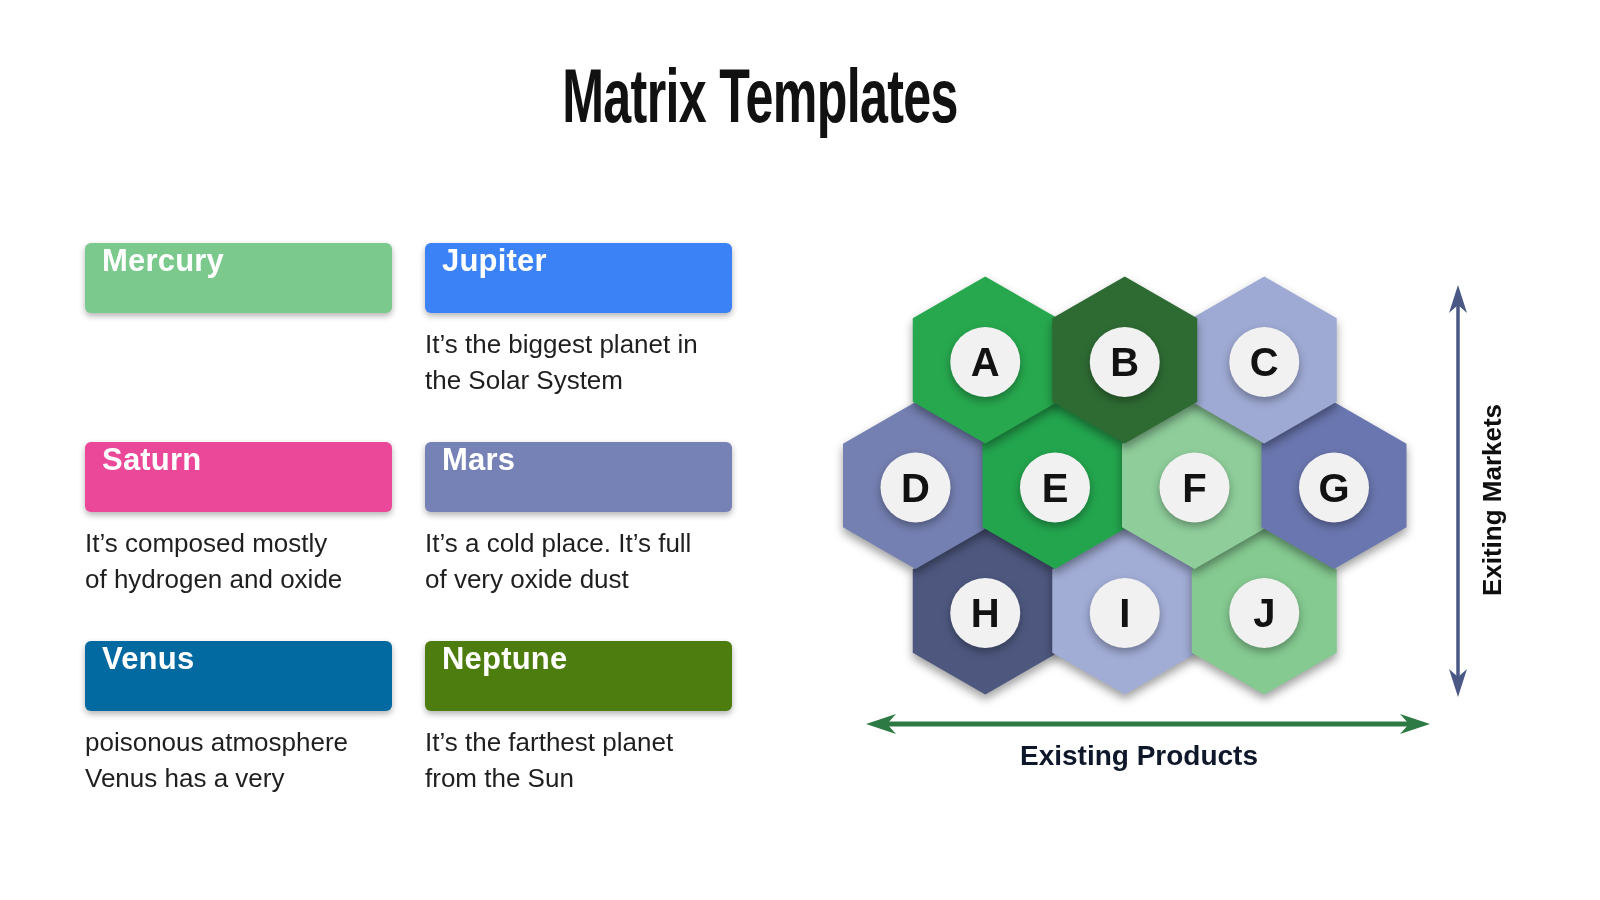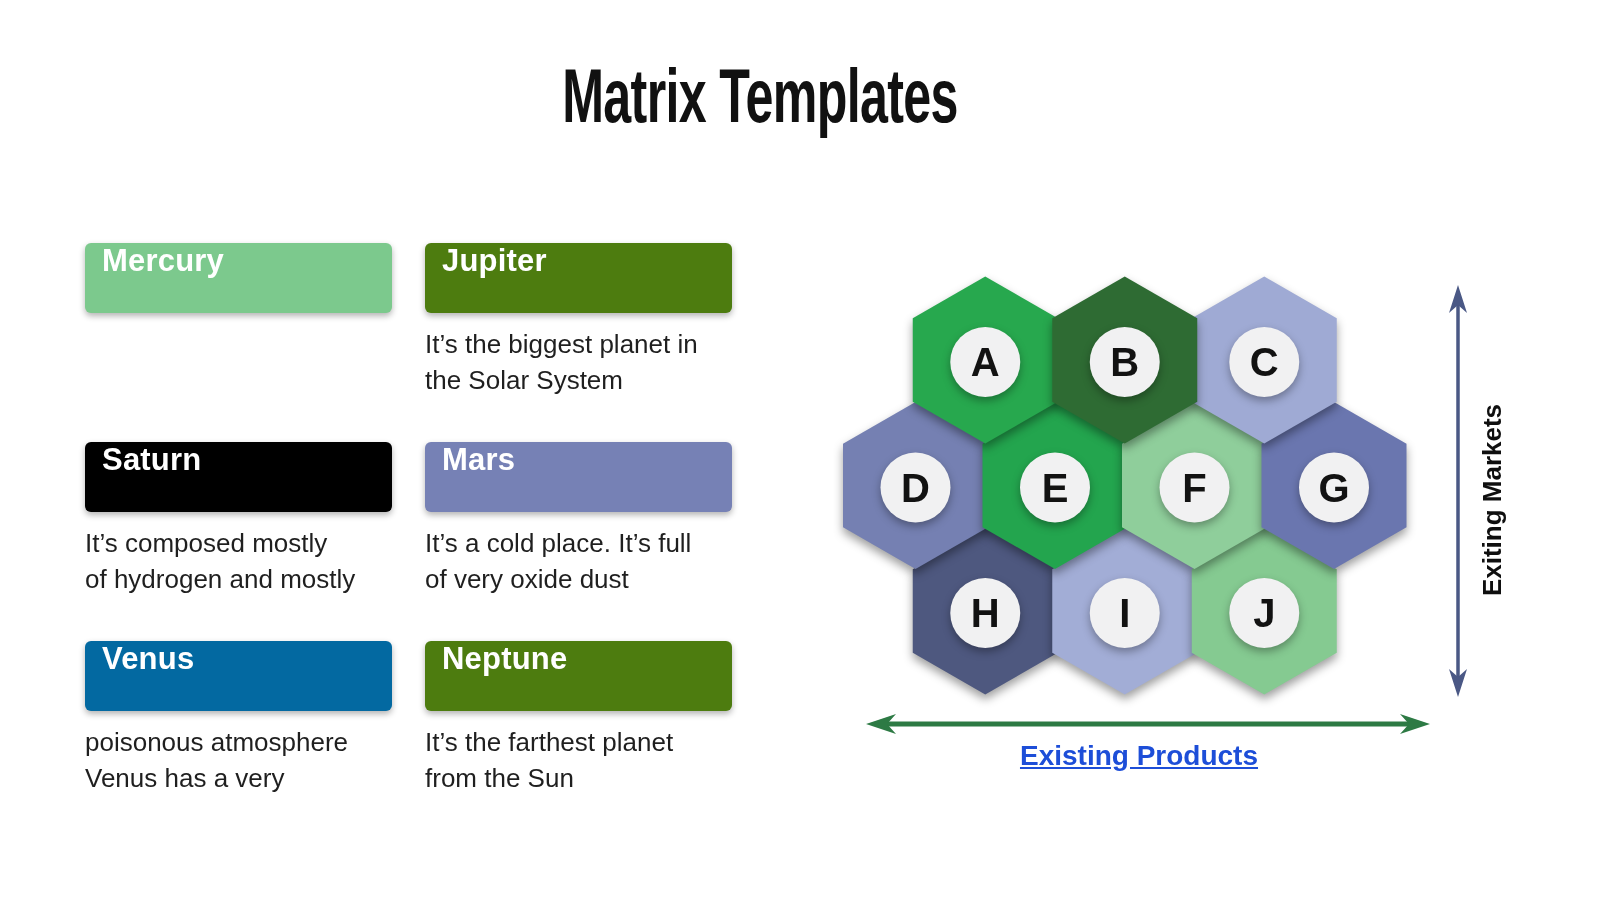--- a/index.html
+++ b/index.html
@@ -43,21 +43,21 @@
   
   svg.hexmap{position:absolute;left:0;top:0;}
   .hex{filter:drop-shadow(0px 5px 5px rgba(0,0,0,0.38));}
   .hex-circle{filter:drop-shadow(0px 4px 4px rgba(0,0,0,0.32));}
   .hex-letter{
     font-family:"Liberation Sans", sans-serif;
     font-size:40px;font-weight:700;fill:#121212;
   }
   .x-axis-label{
     position:absolute;top:740px;left:1139px;transform:translateX(-50%);
-    font-size:28px;font-weight:700;color:#1d4ed8;white-space:nowrap;text-decoration:underline;
+    font-size:28px;font-weight:700;color:#0f172a;white-space:nowrap;
   }
   .y-axis-label{
     position:absolute;left:1492px;top:500px;
     transform:translate(-50%,-50%) rotate(-90deg);
     font-size:26px;font-weight:700;color:#0f0f0f;white-space:nowrap;
   }
 </style>
 </head>
 <body>
 
@@ -65,35 +65,35 @@
   <span>Matrix Templates</span>
 </div>
 
 <div class="cards" id="cards">
     <div class="card">
       <div class="card-bar" style="background: rgb(124, 201, 141);">
         <span class="card-title">Mercury</span>
       </div>
     </div>
     <div class="card">
-      <div class="card-bar" style="background: #4d7c0f;">
+      <div class="card-bar" style="background: #3b82f6;">
         <span class="card-title">Jupiter</span>
       </div>
       <div class="card-desc">
         <div>It’s the biggest planet in</div>
         <div>the Solar System</div>
       </div>
     </div>
     <div class="card">
-      <div class="card-bar" style="background: #000000;">
+      <div class="card-bar" style="background: #ec4899;">
         <span class="card-title">Saturn</span>
       </div>
       <div class="card-desc">
         <div>It’s composed mostly</div>
-        <div>of hydrogen and mostly</div>
+        <div>of hydrogen and oxide</div>
       </div>
     </div>
     <div class="card">
       <div class="card-bar" style="background: rgb(118, 129, 181);">
         <span class="card-title">Mars</span>
       </div>
       <div class="card-desc">
         <div>It’s a cold place. It’s full</div>
         <div>of very oxide dust</div>
       </div>

